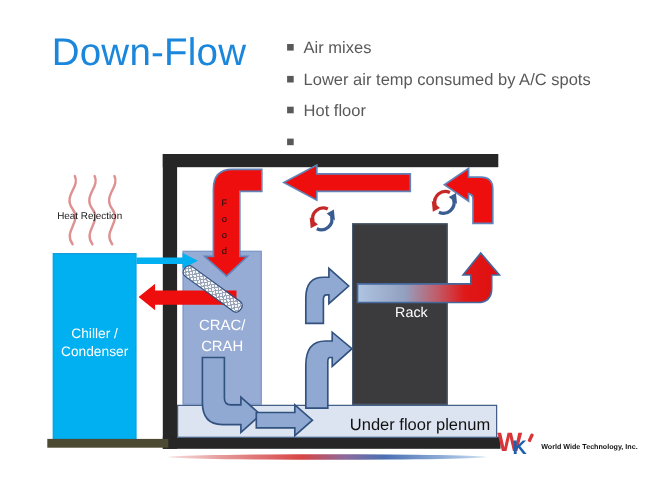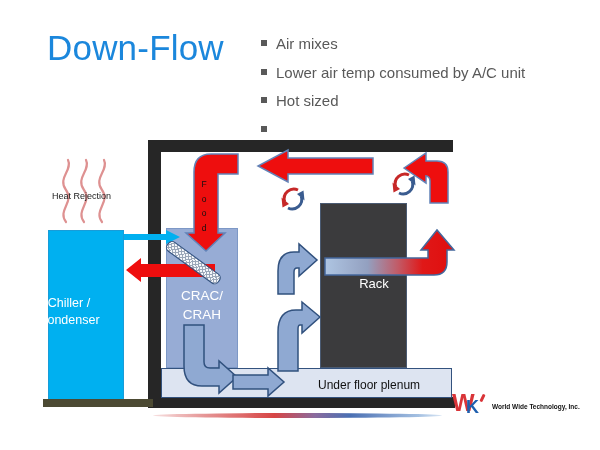--- a/index.html
+++ b/index.html
@@ -26,24 +26,24 @@
     border:1px solid #199CD8;box-sizing:border-box;}
   .ground{left:43px;top:399px;width:110px;height:8px;background:#4C4A33;}
   .crac{left:166px;top:228px;width:72px;height:140px;background:#97ACD5;
     border:1px solid #7D98C6;box-sizing:border-box;}
   .plenum{left:161px;top:368px;width:291px;height:30px;background:#DDE4F1;
     border:1px solid #33527E;box-sizing:border-box;}
   .rack{left:320px;top:203px;width:87px;height:165px;background:#3B3B3D;
     border:1px solid #4A5A72;box-sizing:border-box;}
   
   .lbl{color:#fff;text-align:center;}
-  .chiller-lbl{left:31px;top:295px;width:76px;font-size:12.5px;line-height:17px;}
+  .chiller-lbl{left:48px;top:295px;width:76px;font-size:12.5px;line-height:17px;}
   .crac-lbl{left:166px;top:286px;width:72px;font-size:13.5px;line-height:19px;}
   .rack-lbl{left:320px;top:276px;width:108px;font-size:13px;}
-  .plenum-lbl{left:318px;top:378px;font-size:12px;color:#111;}
+  .plenum-lbl{left:318px;top:378px;font-size:15px;color:#111;}
   .heat-lbl{left:52px;top:191px;font-size:9px;color:#1a1a1a;}
   .food{left:196px;top:177px;width:16px;text-align:center;font-size:8.5px;
     line-height:14.5px;color:#111;}
   
   .coil{left:171px;top:239px;width:62px;height:10px;border:1.5px solid #33527E;
     border-radius:5px;transform:rotate(36deg);transform-origin:0 0;
     background:
       repeating-linear-gradient(135deg,#9AA6B8 0 1px,rgba(0,0,0,0) 1px 3px),
       repeating-linear-gradient(45deg,#9AA6B8 0 1px,#F4F6FA 1px 3px);}
   
@@ -62,25 +62,25 @@
 
 <div class="abs slide-title">Down-Flow</div>
 
 <div class="abs bullets">
   <div class="bullet-item">
     <span class="bullet-square"></span>
     <span>Air mixes</span>
   </div>
   <div class="bullet-item">
     <span class="bullet-square"></span>
-    <span>Lower air temp consumed by A/C unit</span>
+    <span>Lower air temp consumed by A/C spots</span>
   </div>
   <div class="bullet-item">
     <span class="bullet-square"></span>
-    <span>Hot sized</span>
+    <span>Hot floor</span>
   </div>
   <div class="bullet-item">
     <span class="bullet-square"></span>
   </div>
 </div>
 
 <div class="abs wall wall-top"></div>
 <div class="abs wall wall-left"></div>
 <div class="abs wall wall-bottom"></div>
 

